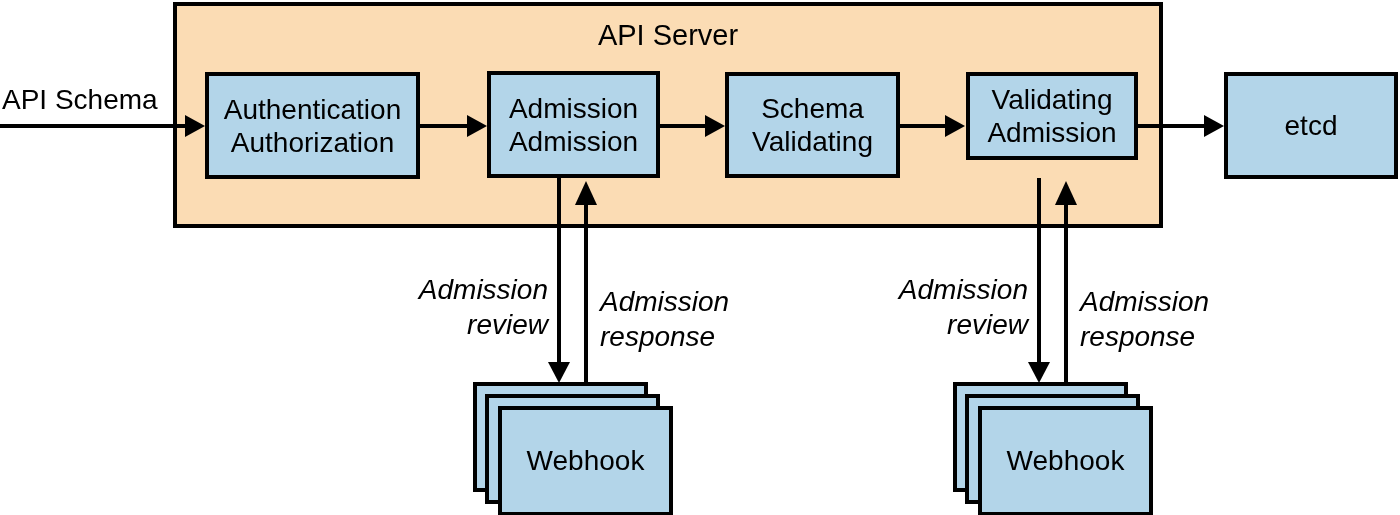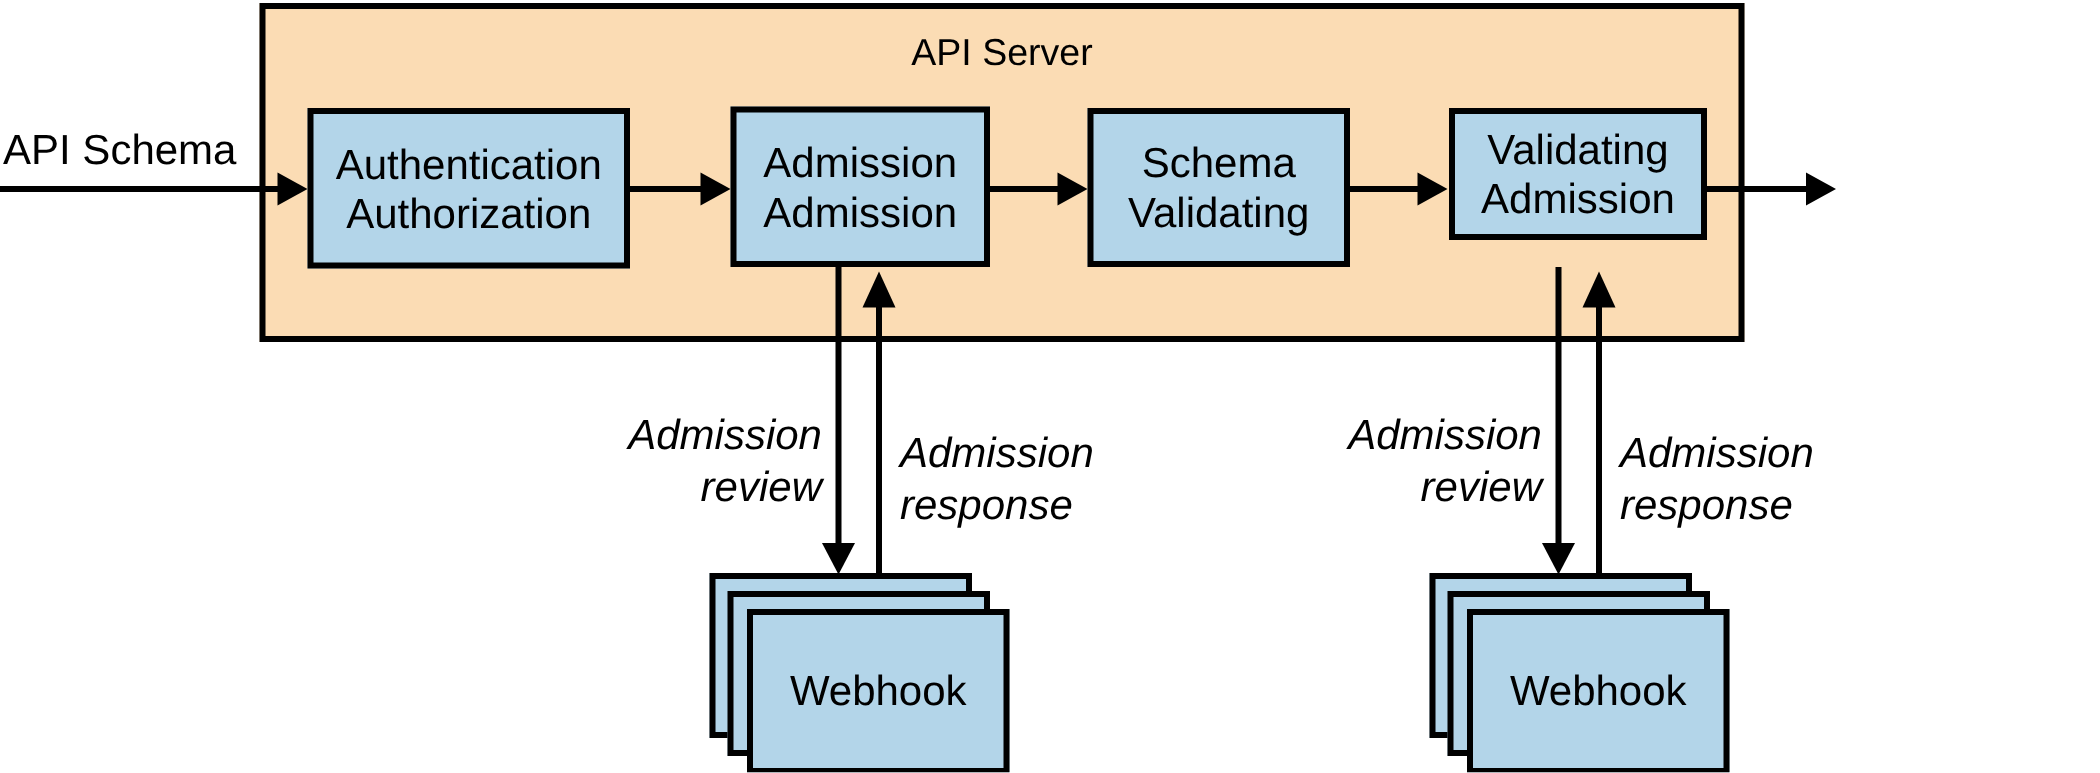--- a/index.html
+++ b/index.html
@@ -18,21 +18,21 @@
     width: 990px; height: 226px;
     box-sizing: border-box;
     background: #fbdcb4;
     border: 4px solid #000000;
   }
   .server-title {
     position: absolute;
     left: 173px; top: 20px;
     width: 990px;
     text-align: center;
-    font-size: 25px;
+    font-size: 29px;
     line-height: 30px;
   }
   .arrows {
     position: absolute;
     left: 0; top: 0;
     pointer-events: none;
   }
   .node {
     position: absolute;
     box-sizing: border-box;
@@ -154,20 +154,23 @@
     <span>Admission</span>
   </div>
   <div class="node node-schema">
     <span>Schema</span>
     <span>Validating</span>
   </div>
   <div class="node node-validating">
     <span>Validating</span>
     <span>Admission</span>
   </div>
+  <div class="node node-etcd">
+    <span>etcd</span>
+  </div>
 
   <div class="flow-label label-review-left">
     <span>Admission</span>
     <span>review</span>
   </div>
   <div class="flow-label label-response-left">
     <span>Admission</span>
     <span>response</span>
   </div>
   <div class="flow-label label-review-right">

